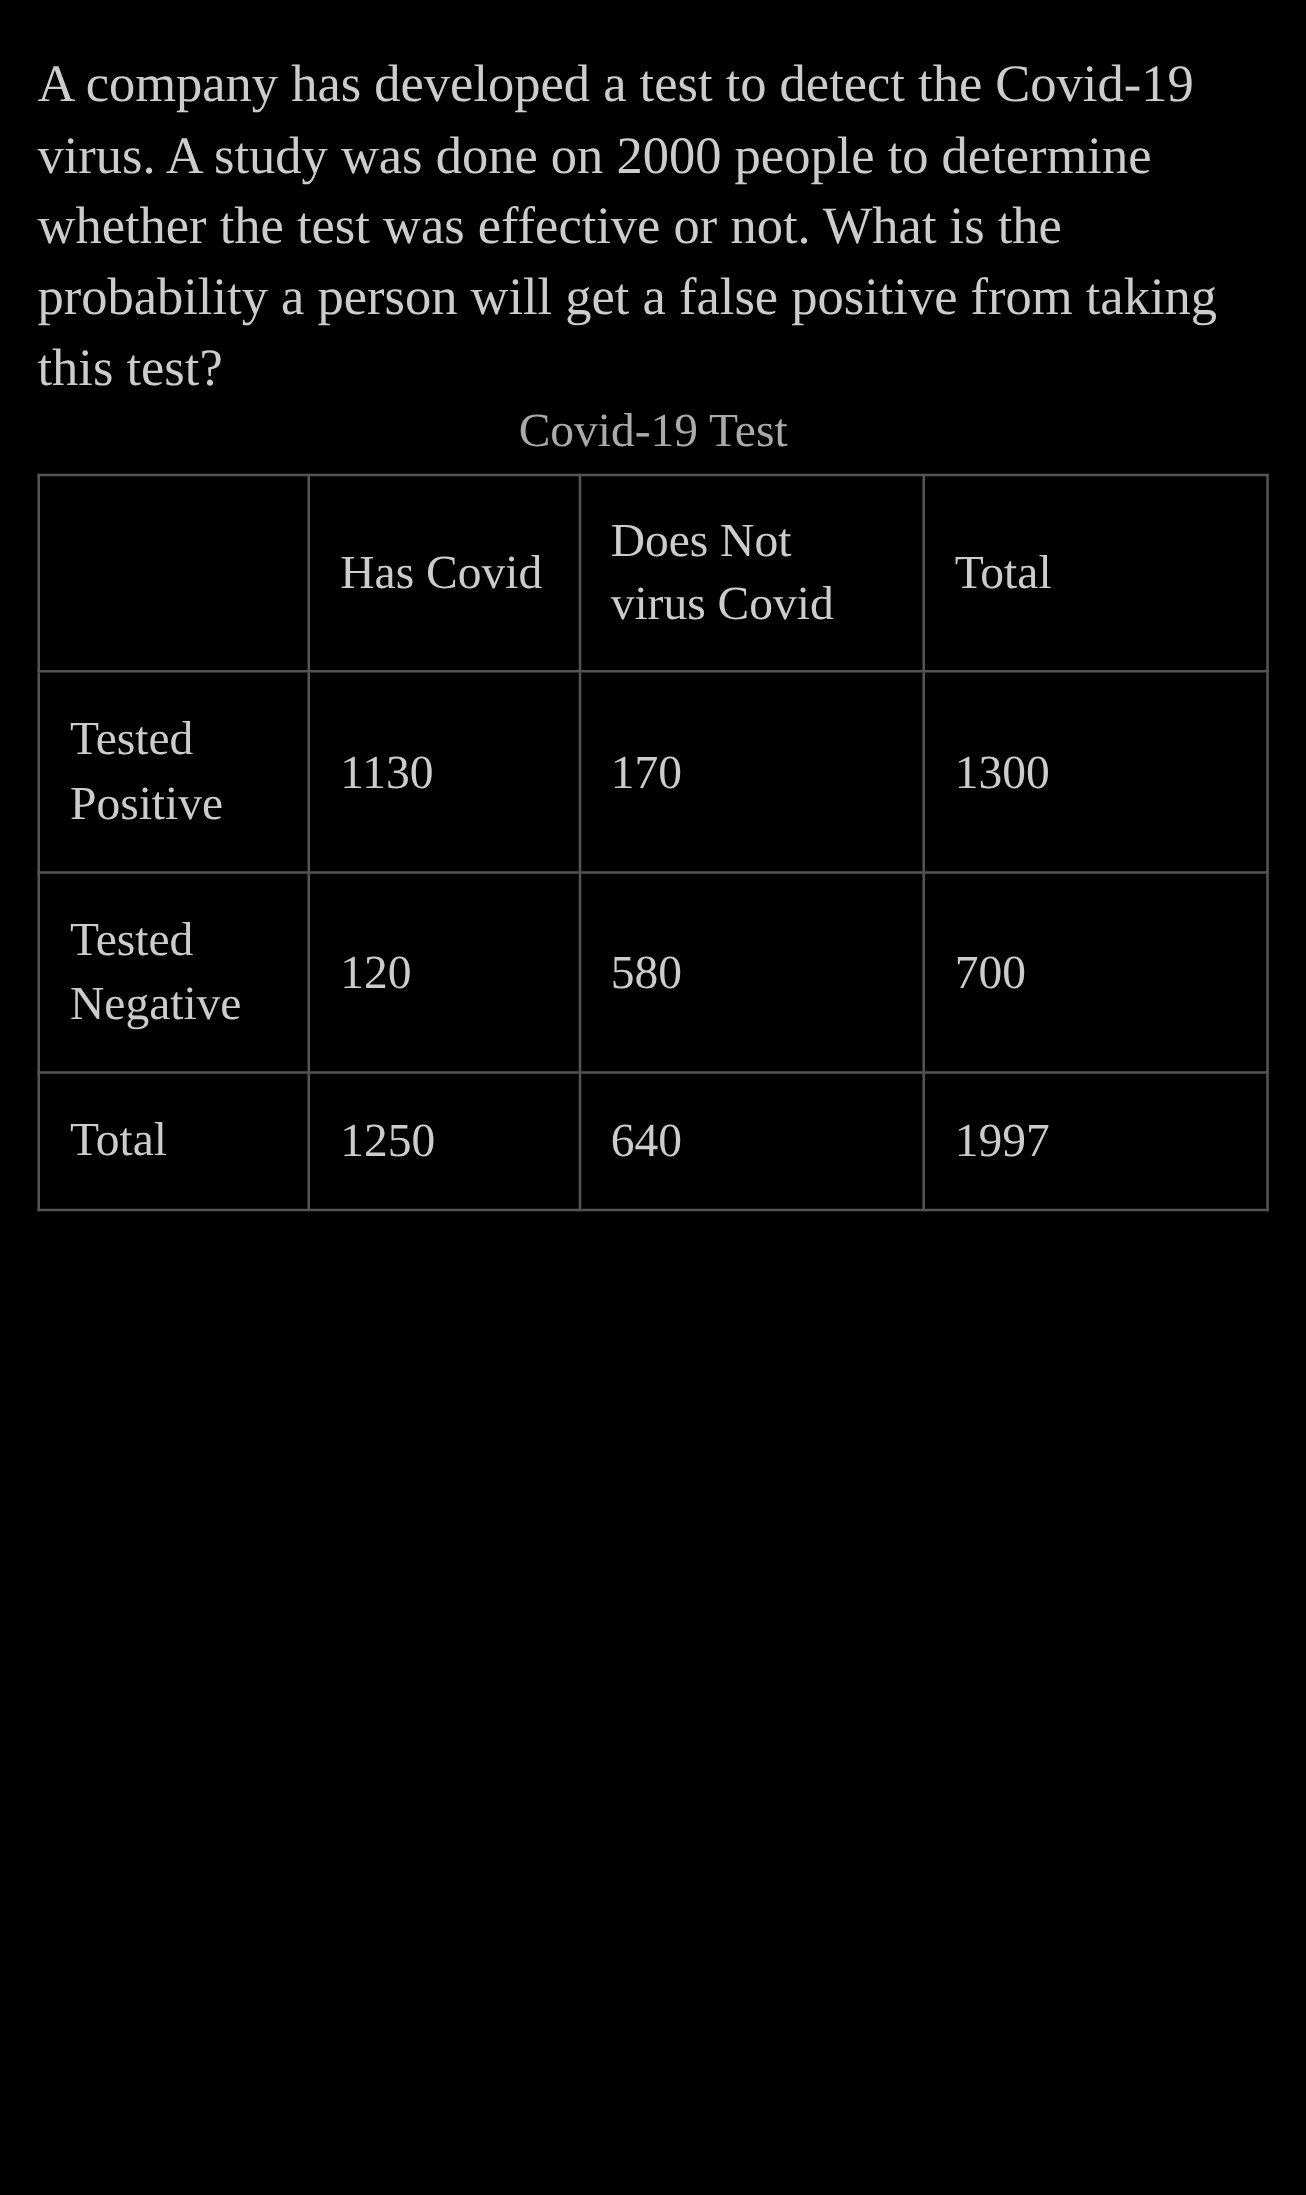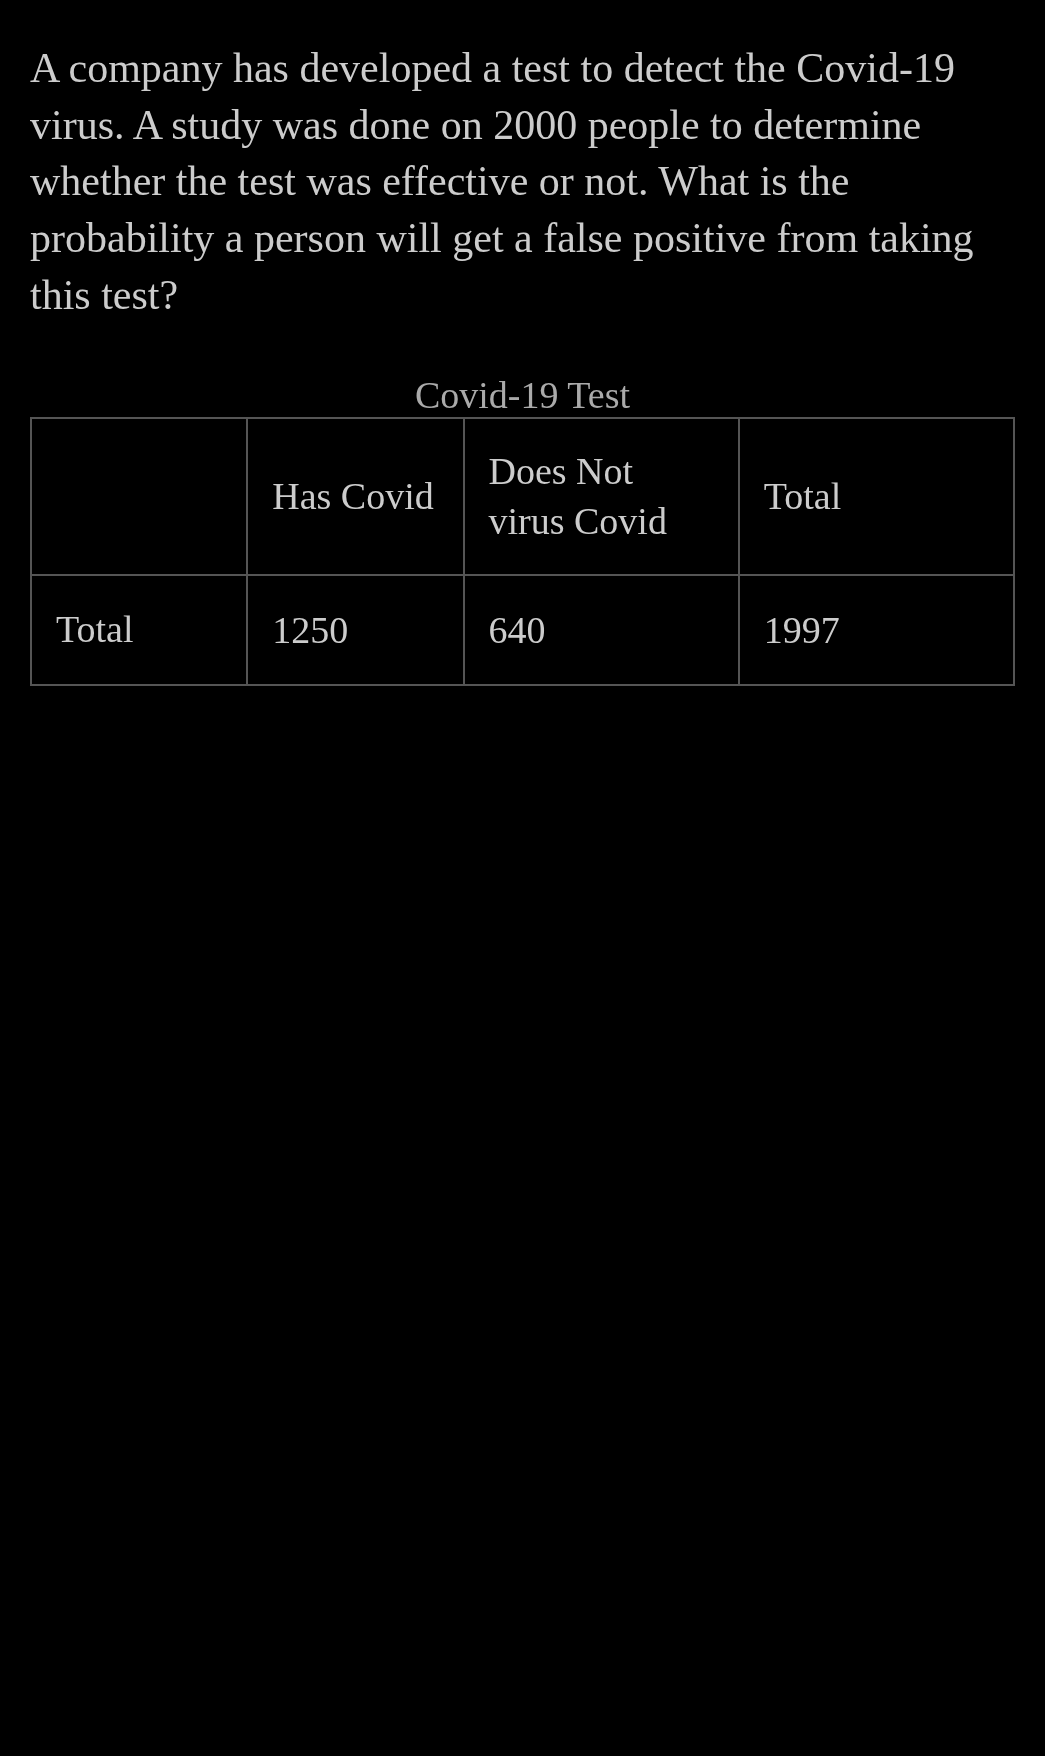--- a/index.html
+++ b/index.html
@@ -14,28 +14,28 @@
       font-family: Georgia, 'Times New Roman', serif;
       width: 1045px;
       min-height: 1756px;
       padding: 40px 30px;
     }
 
     .question-text {
       font-size: 42px;
       line-height: 1.35;
       color: #cccccc;
-      margin-bottom: 50px;
       font-weight: normal;
     }
 
     .table-title {
       text-align: center;
       font-size: 38px;
       color: #aaaaaa;
+      margin-bottom: 12px;
       font-weight: normal;
     }
 
     .covid-table {
       width: 100%;
       border-collapse: collapse;
       border: 2px solid #a16207;
     }
 
     .covid-table td, .covid-table th {
@@ -90,19 +90,31 @@
   <thead>
     <tr>
       <td class="col-header-empty"></td>
       <td class="col-header-has-covid">Has Covid</td>
       <td class="col-header-not-have">Does Not virus Covid</td>
       <td class="col-header-total">Total</td>
     </tr>
   </thead>
   <tbody>
     <tr>
+      <td class="row-label">Tested Positive</td>
+      <td>1130</td>
+      <td>170</td>
+      <td>1300</td>
+    </tr>
+    <tr>
+      <td class="row-label">Tested Negative</td>
+      <td>120</td>
+      <td>580</td>
+      <td>700</td>
+    </tr>
+    <tr>
       <td class="row-label">Total</td>
       <td>1250</td>
       <td>640</td>
       <td>1997</td>
     </tr>
   </tbody>
 </table>
 
 </body></html>

